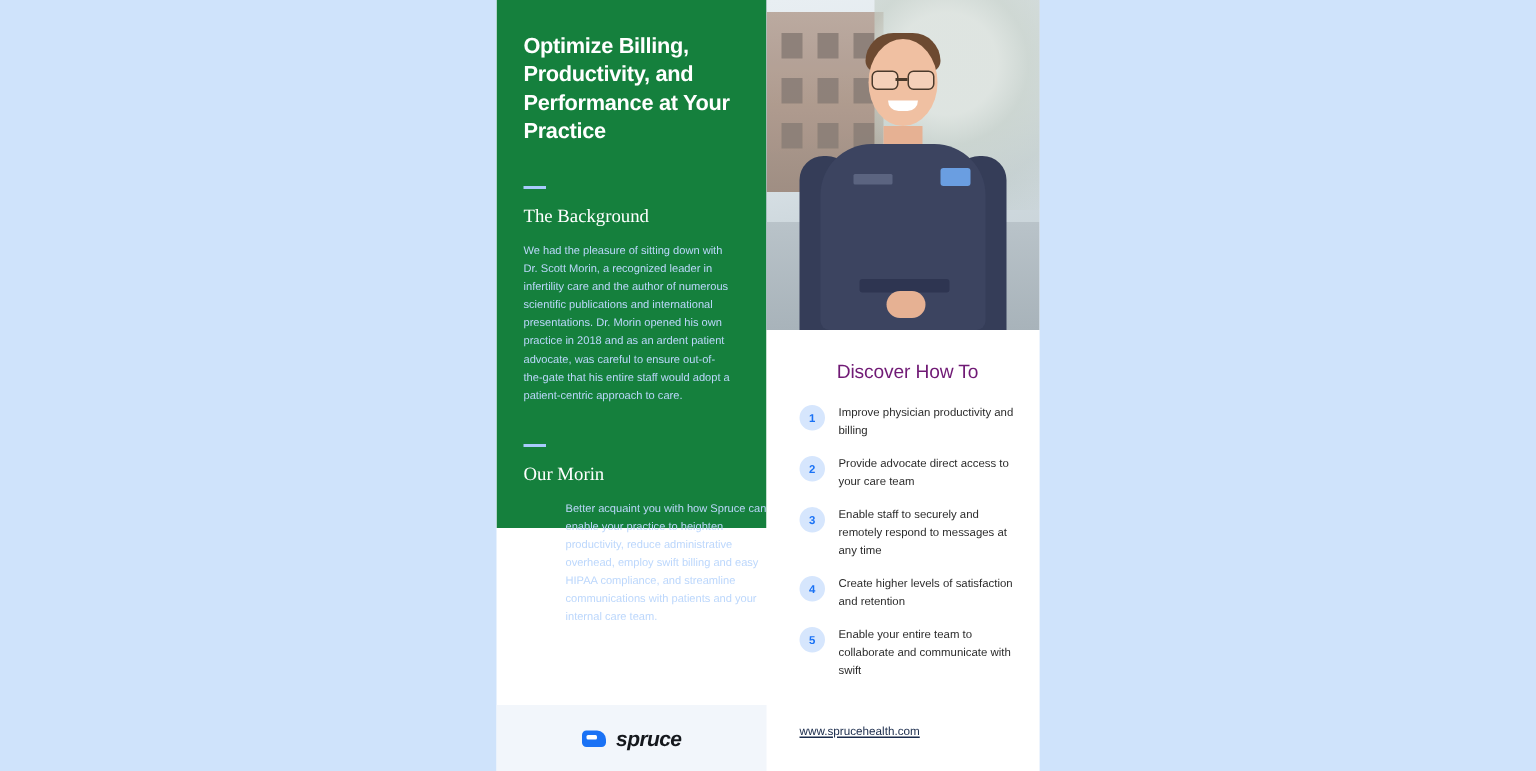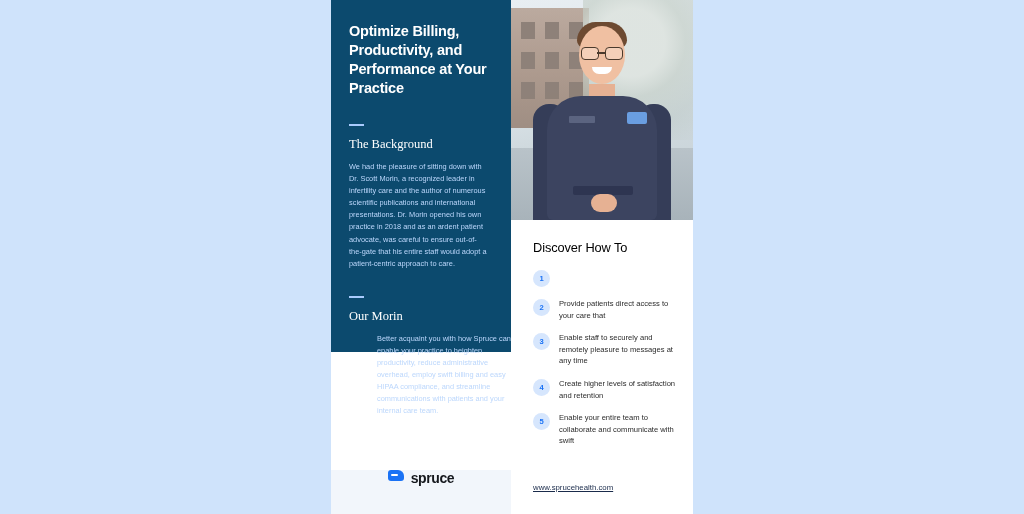--- a/index.html
+++ b/index.html
@@ -22,21 +22,21 @@
     background: #ffffff;
     overflow: hidden;
   }
   
   .left-col {
     position: absolute;
     left: 0;
     top: 0;
     width: 180px;
     height: 352px;
-    background: #0c4a6e;
+    background: #15803d;
     box-sizing: border-box;
     padding: 22px 18px 0 18px;
   }
   .headline {
     color: #ffffff;
     font-size: 14.5px;
     font-weight: bold;
     line-height: 19px;
     letter-spacing: -0.2px;
     margin: 0 0 0 0;
@@ -178,24 +178,25 @@
     left: 180px;
     top: 220px;
     width: 182px;
     height: 294px;
     background: #ffffff;
     box-sizing: border-box;
     padding: 20px 16px 0 22px;
   }
   .discover-title {
     font-size: 12.8px;
-    color: #000000;
+    color: #701a75;
     margin: 0 0 14px 0;
     font-weight: normal;
     letter-spacing: -0.1px;
+    text-align: center;
   }
   .step {
     display: flex;
     align-items: flex-start;
     margin-bottom: 11px;
   }
   .step-num {
     flex: 0 0 auto;
     width: 17px;
     height: 17px;
@@ -226,22 +227,23 @@
   }
   
   .footer {
     position: absolute;
     left: 0;
     top: 470px;
     width: 180px;
     height: 44px;
     background: #f2f6fb;
     display: flex;
-    align-items: flex-start;
+    align-items: center;
     justify-content: center;
+    font-style: italic;
   }
   .logo-mark {
     width: 16px;
     height: 11px;
     background: #1a72f5;
     border-radius: 3px 6px 3px 3px;
     margin-right: 7px;
     position: relative;
   }
   .logo-mark:after {
@@ -308,28 +310,29 @@
     <div class="doc-glass-r"></div>
     <div class="doc-bridge"></div>
     <div class="doc-smile"></div>
   </div>
 
   <div class="right-panel">
     <h2 class="discover-title">Discover How To</h2>
 
     <div class="step">
       <div class="step-num">1</div>
+      <div class="step-text">Improve physician productivity and billing</div>
     </div>
     <div class="step">
       <div class="step-num">2</div>
-      <div class="step-text">Provide patients direct access to your care that</div>
+      <div class="step-text">Provide advocate direct access to your care team</div>
     </div>
     <div class="step">
       <div class="step-num">3</div>
-      <div class="step-text">Enable staff to securely and remotely pleasure to messages at any time</div>
+      <div class="step-text">Enable staff to securely and remotely respond to messages at any time</div>
     </div>
     <div class="step">
       <div class="step-num">4</div>
       <div class="step-text">Create higher levels of satisfaction and retention</div>
     </div>
     <div class="step">
       <div class="step-num">5</div>
       <div class="step-text">Enable your entire team to collaborate and communicate with swift</div>
     </div>
 

